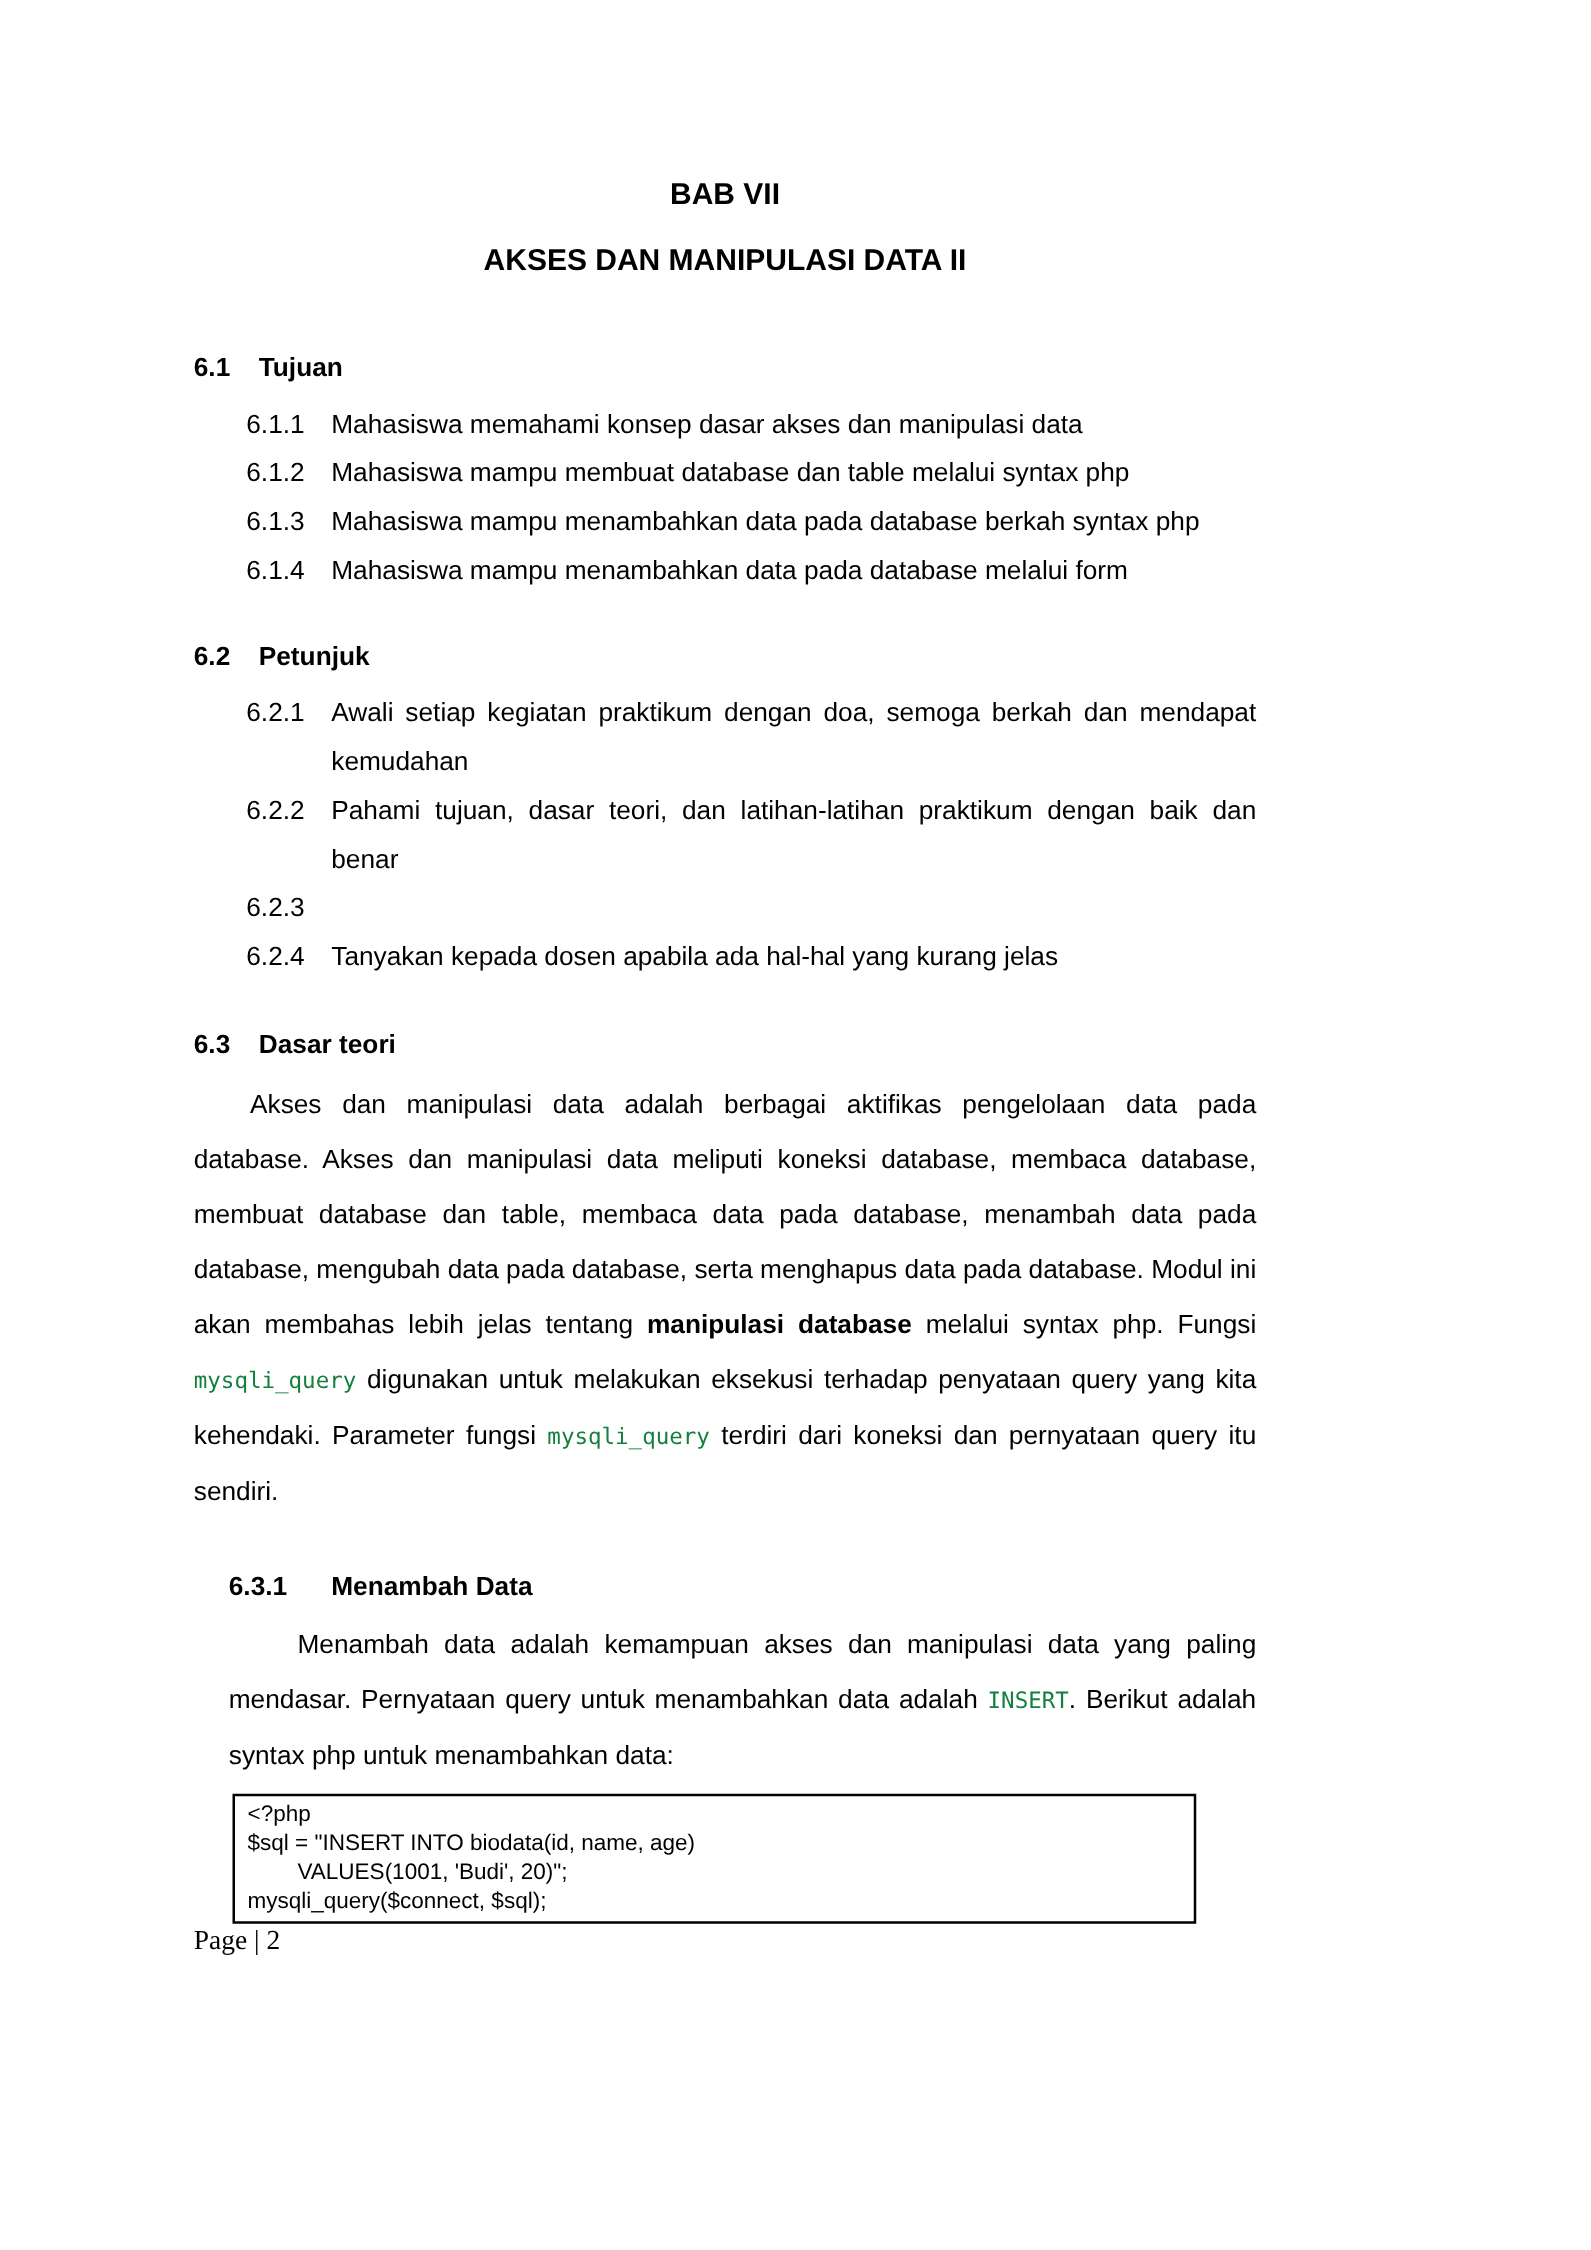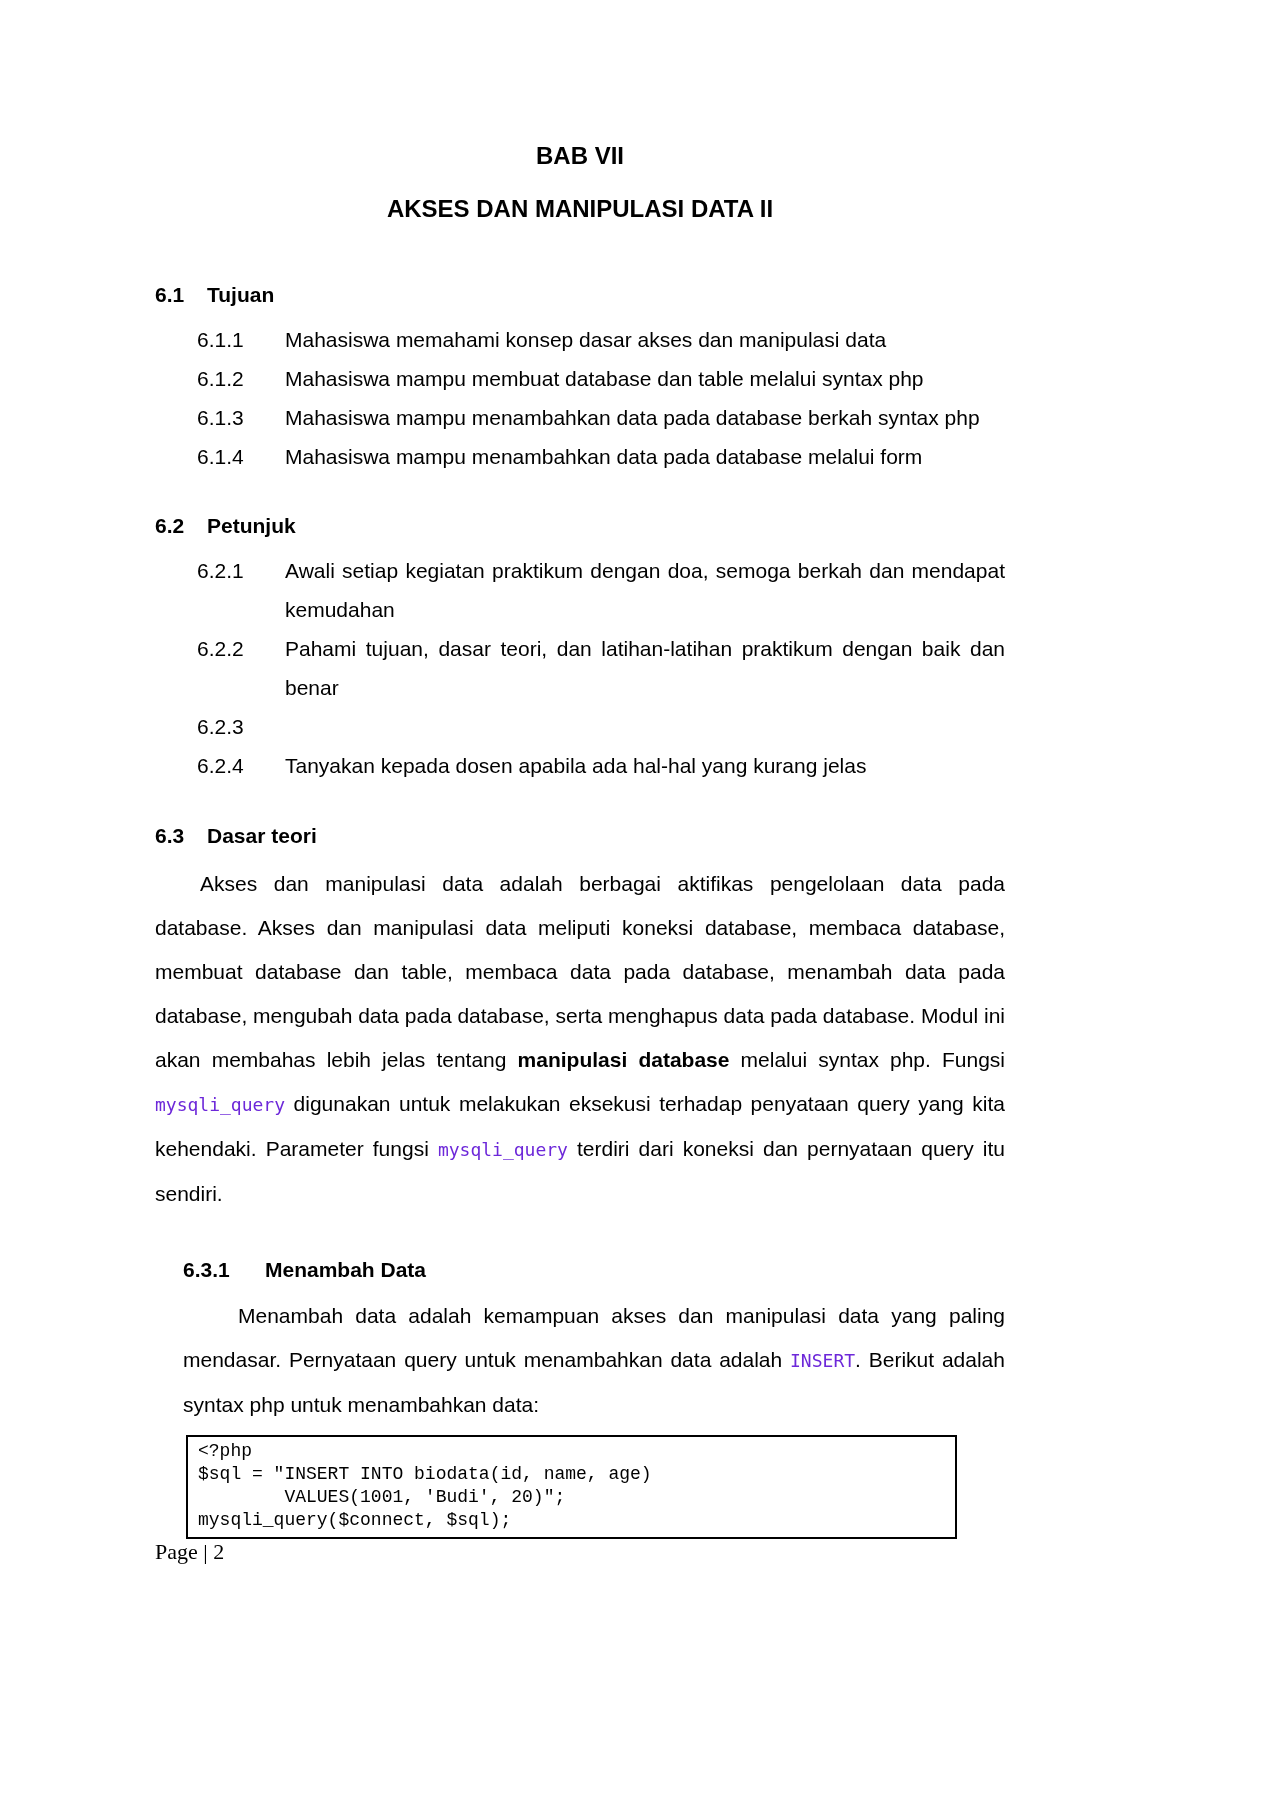--- a/index.html
+++ b/index.html
@@ -40,62 +40,61 @@
   .sec-61 { margin-top: 58px; }
   .sec-62 { margin-top: 36px; }
   .sec-63 { margin-top: 37px; }
   .sub-list {
     margin-top: 11px;
   }
   .sub-item {
     display: flex;
     line-height: 39px;
     padding-left: 42px;
-    gap: 20px;
   }
   .sub-item .sub-num {
     flex: 0 0 68px;
     width: 68px;
   }
   .sub-item .sub-text {
     flex: 1 1 auto;
     text-align: justify;
   }
   .body-para {
     margin: 12px 0 0 0;
     text-align: justify;
     text-indent: 45px;
     line-height: 44px;
   }
   .seg-bold { font-weight: bold; }
   .seg-mono {
     font-family: "DejaVu Sans Mono", monospace;
     font-size: 18px;
-    color: #6d28d9;
+    color: #15803d;
   }
   .subsection {
     margin-top: 40px;
     margin-left: 28px;
   }
   .subsection .section-head .sec-num {
     width: 82px;
     flex: 0 0 82px;
   }
   .subsection .body-para {
     text-indent: 55px;
     margin-top: 10px;
   }
   .code-box {
     margin-top: 8px;
     margin-left: 3px;
     width: 771px;
     box-sizing: border-box;
     border: 2px solid #000000;
     padding: 3px 10px 5px 10px;
-    font-family: Liberation Mono, monospace;
+    font-family: Liberation Sans, sans-serif;
     font-size: 18px;
     line-height: 23px;
   }
   .code-line {
     white-space: pre;
   }
   .footer-row {
     text-align: left;
     font-family: "Liberation Serif", serif;
     font-size: 22px;

